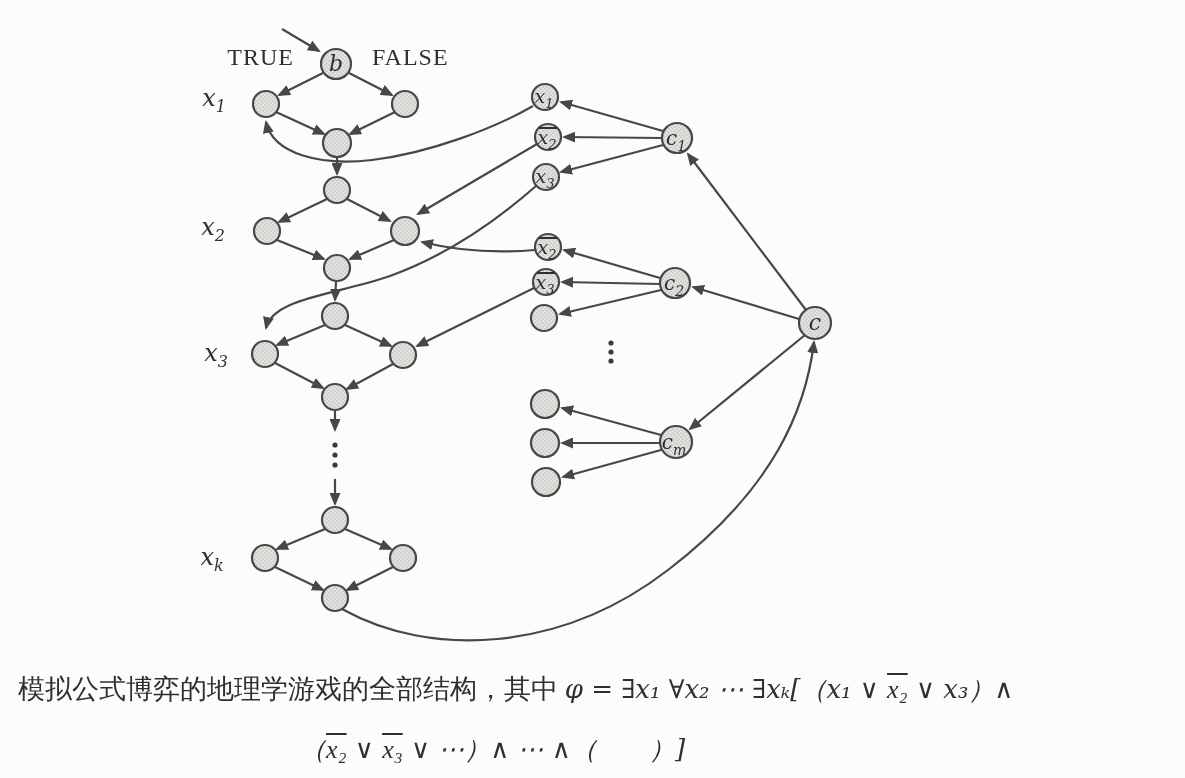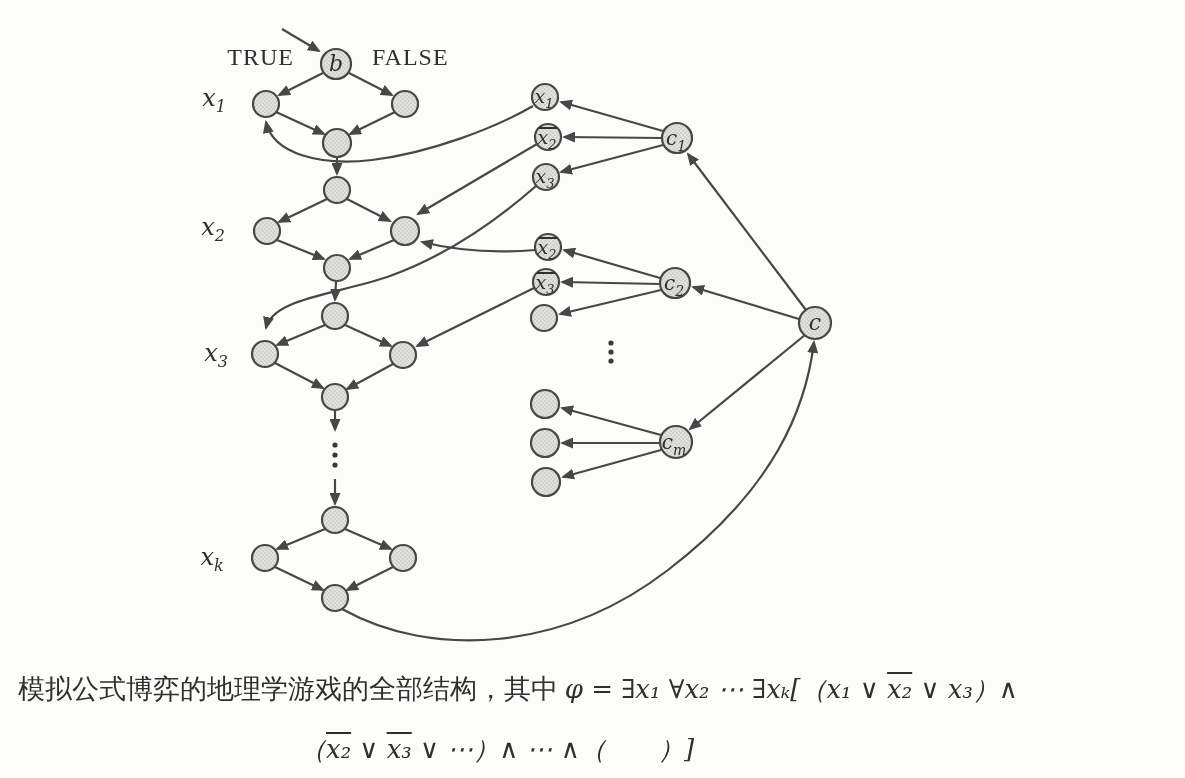--- a/index.html
+++ b/index.html
@@ -16,21 +16,21 @@
   .cl .sub{font-size:14px;}
   .rl{font:italic 24px "DejaVu Serif","Liberation Serif",serif;fill:#2f2f2f;text-anchor:middle;}
   .rl .sub{font-size:16px;}
   .tf{font:24px "Liberation Serif","DejaVu Serif",serif;fill:#2f2f2f;letter-spacing:1px;}
   .blabel{font:italic 22px "DejaVu Serif","Liberation Serif",serif;fill:#2f2f2f;text-anchor:middle;}
   .caption{position:absolute;left:0;top:0;width:1185px;color:#2f2f2f;}
   .cap-line1{position:absolute;left:18px;top:671px;white-space:nowrap;
              font:27px "Liberation Serif","DejaVu Serif",serif;}
   .cap-line2{position:absolute;left:300px;top:732px;white-space:nowrap;}
   .math, .math span{font:italic 26px "DejaVu Serif","Liberation Serif",serif;}
-  .math .ov{text-decoration:overline;}
+  .math .ov{text-decoration:overline;font-family:Liberation Serif, serif;}
 </style>
 </head>
 <body>
 
 <div class="page">
 <svg width="1185" height="655" viewBox="0 0 1185 655">
   <defs>
     <pattern id="halftone" width="4" height="4" patternUnits="userSpaceOnUse">
       <rect width="4" height="4" fill="#e1e1df"></rect>
       <circle cx="1" cy="1" r="0.85" fill="#c3c3bf"></circle>

